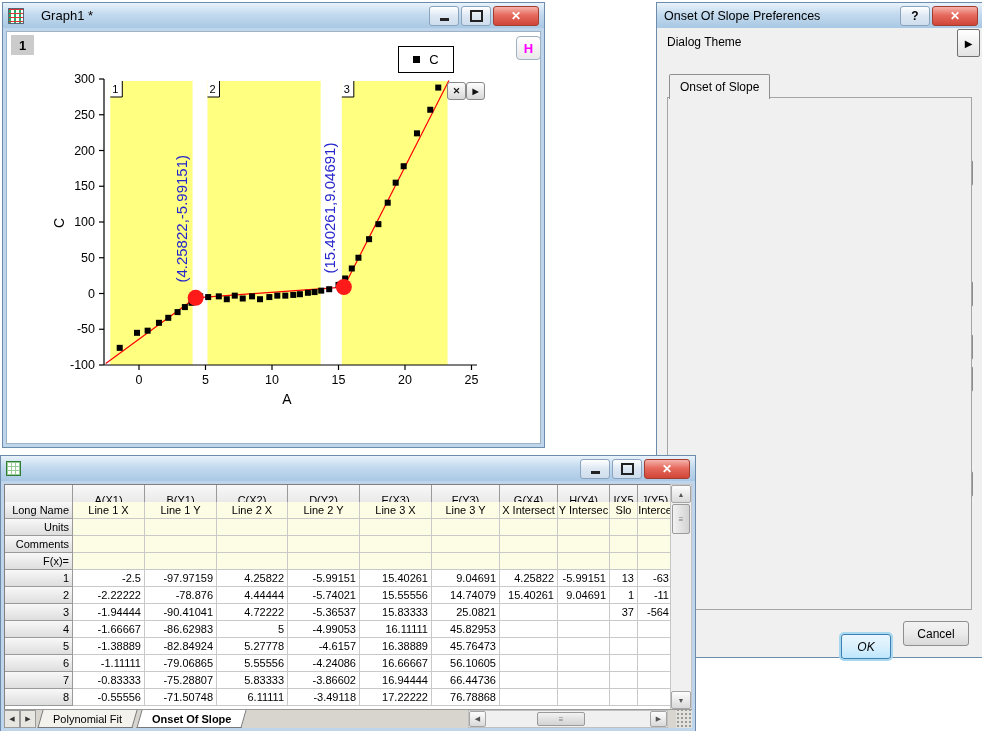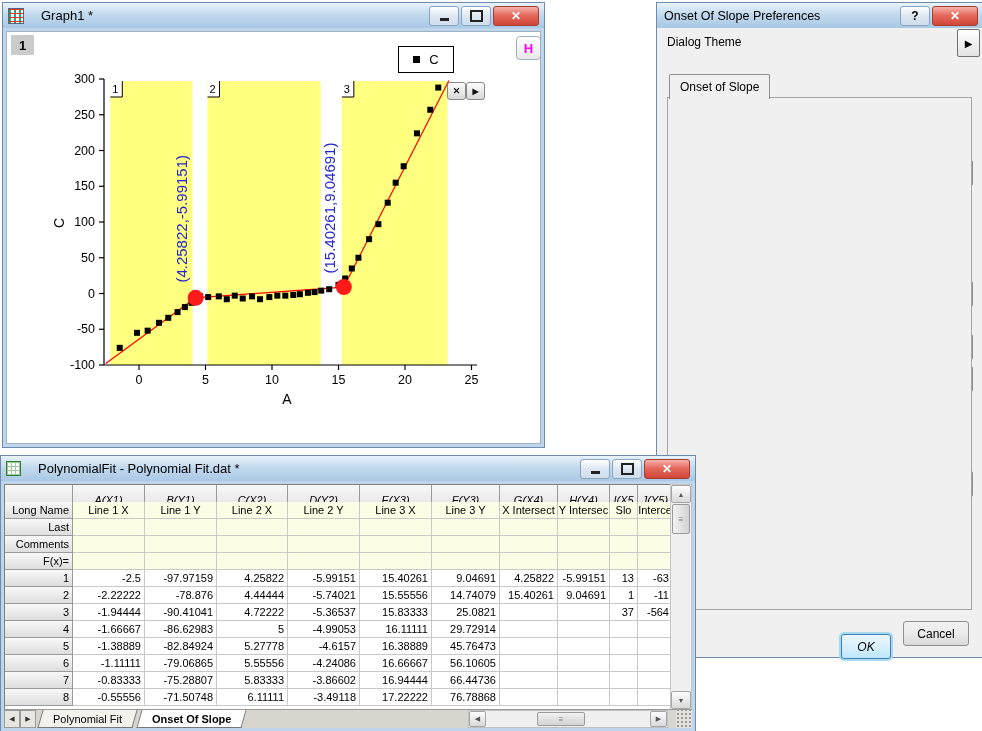--- a/index.html
+++ b/index.html
@@ -35,21 +35,21 @@
   .legend-marker{width:7px;height:7px;background:#000;}
   .mini-btn{position:absolute;width:17px;height:16px;border:1px solid #888;border-radius:3px;
     background:linear-gradient(#fdfdfd,#d8d8d8);display:flex;align-items:center;justify-content:center;
     font-size:9px;font-weight:bold;color:#111;}
   
   #wswin{left:0px;top:455px;width:694px;height:275px;z-index:3;}
   .ws-gridwrap{position:absolute;left:3px;top:28px;right:23px;bottom:21px;background:#fff;overflow:hidden;border-top:1px solid #808080;border-left:1px solid #808080;}
   #ws-grid{display:grid;}
   .wcell{border-right:1px solid #c9c9c9;border-bottom:1px solid #c9c9c9;font-size:11px;
     display:flex;align-items:center;overflow:hidden;white-space:nowrap;background:#fff;padding:0 3px;}
-  .wcell.hdr{background:linear-gradient(#f8f8f8,#dedede);border-right:1px solid #9a9a9a;border-bottom:1px solid #9a9a9a;justify-content:center;padding:4px 1px;font-style:italic;}
+  .wcell.hdr{background:linear-gradient(#f8f8f8,#dedede);border-right:1px solid #9a9a9a;border-bottom:1px solid #9a9a9a;justify-content:center;padding:4px 1px;}
   .wcell.rowname{background:linear-gradient(#f8f8f8,#dedede);border-right:1px solid #9a9a9a;border-bottom:1px solid #9a9a9a;justify-content:flex-end;}
   .wcell.yellow{background:#fdfce4;justify-content:center;}
   .wcell.num{justify-content:flex-end;}
   .ws-vscroll{position:absolute;right:3px;top:28px;width:20px;bottom:21px;background:#f0f0f0;border:1px solid #c6c6c6;
     display:flex;flex-direction:column;}
   .scroll-btn{height:16px;background:linear-gradient(#fdfdfd,#d9d9d9);border:1px solid #a5a5a5;border-radius:2px;
     display:flex;align-items:center;justify-content:center;font-size:7px;color:#555;}
   .vthumb{height:28px;margin:1px;background:linear-gradient(90deg,#f2f2f2,#d3d3d3);border:1px solid #9a9a9a;border-radius:2px;
     display:flex;align-items:center;justify-content:center;font-size:8px;color:#777;letter-spacing:0;}
   .vspacer{flex:1;}
@@ -360,21 +360,20 @@
         <span>OK</span>
       </div>
     <div class="dbtn" style="left:246px;top:618px;width:64px;">
         <span>Cancel</span>
       </div>
   </div>
 
   <div class="win" id="wswin">
     <div class="titlebar">
       <span class="icon-sheet"></span>
-      <span class="tb-title">PolynomialFit - Polynomial Fit.dat *</span>
       <span class="tb-btns">
         <span class="tb-btn">
             <span class="glyph-min"></span>
           </span>
         <span class="tb-btn">
             <span class="glyph-max"></span>
           </span>
         <span class="tb-btn tb-close">
             <span>✕</span>
           </span>
@@ -397,21 +396,21 @@
           <div class="wcell yellow">Line 1 X</div>
           <div class="wcell yellow">Line 1 Y</div>
           <div class="wcell yellow">Line 2 X</div>
           <div class="wcell yellow">Line 2 Y</div>
           <div class="wcell yellow">Line 3 X</div>
           <div class="wcell yellow">Line 3 Y</div>
           <div class="wcell yellow">X Intersect</div>
           <div class="wcell yellow">Y Intersec</div>
           <div class="wcell yellow">Slo</div>
           <div class="wcell yellow">Interce</div>
-          <div class="wcell rowname">Last</div>
+          <div class="wcell rowname">Units</div>
           <div class="wcell yellow"></div>
           <div class="wcell yellow"></div>
           <div class="wcell yellow"></div>
           <div class="wcell yellow"></div>
           <div class="wcell yellow"></div>
           <div class="wcell yellow"></div>
           <div class="wcell yellow"></div>
           <div class="wcell yellow"></div>
           <div class="wcell yellow"></div>
           <div class="wcell yellow"></div>
@@ -469,21 +468,21 @@
           <div class="wcell num"></div>
           <div class="wcell num"></div>
           <div class="wcell num">37</div>
           <div class="wcell num">-564</div>
           <div class="wcell rowname">4</div>
           <div class="wcell num">-1.66667</div>
           <div class="wcell num">-86.62983</div>
           <div class="wcell num">5</div>
           <div class="wcell num">-4.99053</div>
           <div class="wcell num">16.11111</div>
-          <div class="wcell num">29.72914</div>
+          <div class="wcell num">45.82953</div>
           <div class="wcell num"></div>
           <div class="wcell num"></div>
           <div class="wcell num"></div>
           <div class="wcell num"></div>
           <div class="wcell rowname">5</div>
           <div class="wcell num">-1.38889</div>
           <div class="wcell num">-82.84924</div>
           <div class="wcell num">5.27778</div>
           <div class="wcell num">-4.6157</div>
           <div class="wcell num">16.38889</div>

